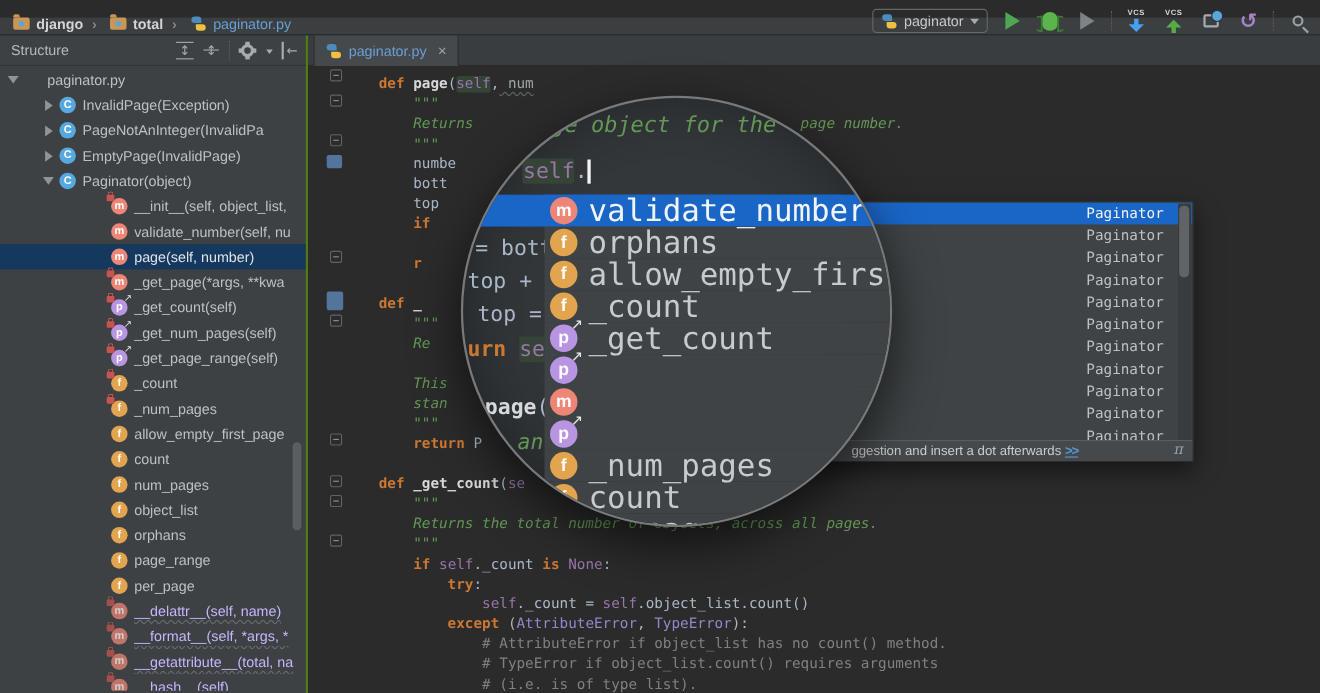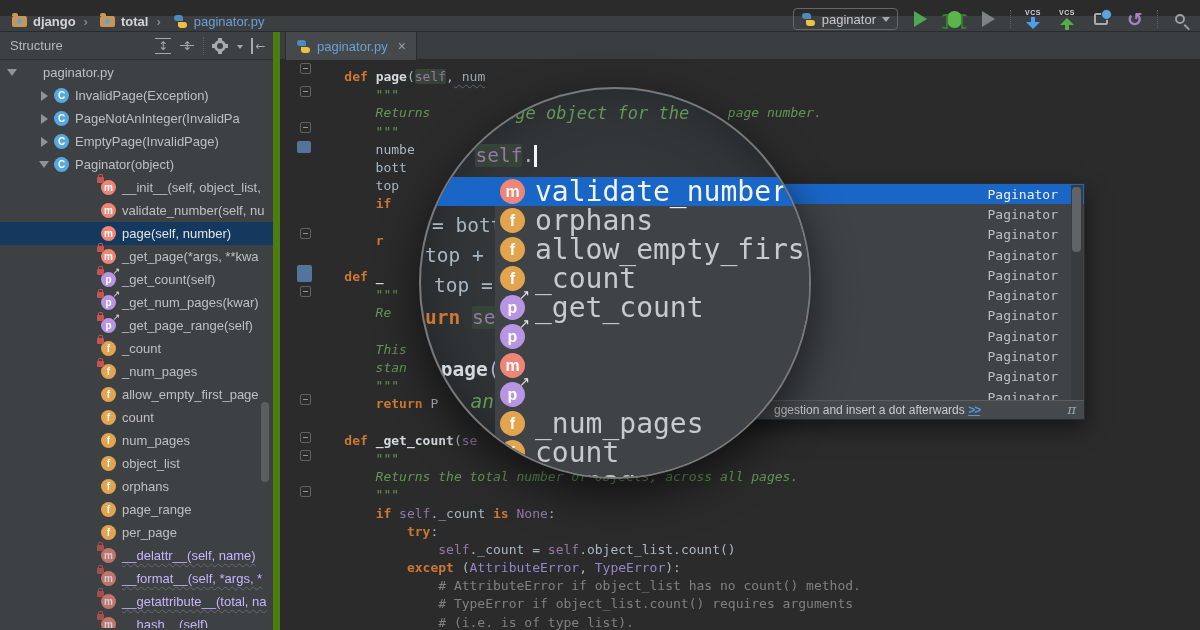--- a/index.html
+++ b/index.html
@@ -44,21 +44,21 @@
   .arrow-up::before{content:"";position:absolute;left:5px;bottom:0;width:4px;height:6px;background:#57ad45}
   .arrow-up::after{content:"";position:absolute;left:0;bottom:5px;border:7px solid transparent;border-bottom:7px solid #57ad45;border-top:none}
   .hist{width:14px;height:12px;border:2px solid #a7abae;border-radius:2px;position:relative}
   .hist::after{content:"";position:absolute;right:-6px;top:-6px;width:9px;height:9px;border-radius:50%;background:#58a6dd;border:1px solid #2e3133}
   .undo{color:#a783c9;font-size:19px;line-height:16px;font-weight:bold;font-family:"DejaVu Sans",sans-serif}
   .mag{width:10px;height:10px;border:2px solid #9ba0a3;border-radius:50%;position:relative}
   .mag::after{content:"";position:absolute;left:8px;top:8px;width:7px;height:2px;background:#9ba0a3;transform:rotate(45deg);transform-origin:0 0}
   .tsep{width:1px;height:18px;border-left:1px dotted #5e6264}
 
   
-  .structure{position:absolute;left:0;top:32px;width:280px;height:598px;background:#3e4143;border-right:7px solid #4d7c0f;z-index:20}
+  .structure{position:absolute;left:0;top:32px;width:280px;height:598px;background:#3e4143;border-right:2px solid #4d7c0f;z-index:20}
   .st-head{height:28px;display:flex;align-items:center;padding:0 6px 0 10px;border-bottom:1px solid #303334}
   .st-title{color:#b4b8ba;font-size:13px}
   .st-tools{margin-left:auto;display:flex;align-items:center;gap:8px}
   .sticon{color:#a7abae;font-size:12px;display:flex;align-items:center;justify-content:center;width:16px;height:16px;font-family:"DejaVu Sans",sans-serif}
   .ic-expand{border-top:1px solid #a7abae;border-bottom:1px solid #a7abae}
   .ic-collapse{background:linear-gradient(#a7abae,#a7abae) center/14px 1px no-repeat}
   .gear{width:12px;height:12px;border:3px solid #a7abae;border-radius:50%;position:relative}
   .gear::before{content:"";position:absolute;left:-5px;top:1px;width:16px;height:4px;background:
     linear-gradient(#a7abae,#a7abae) left center/3px 4px no-repeat,
     linear-gradient(#a7abae,#a7abae) right center/3px 4px no-repeat}
@@ -309,21 +309,21 @@
           </span>
           <span class="t-label">_get_count(self)</span>
         </div>
         <div class="t-row" data-level="2">
           <span class="tw"></span>
           <span class="t-icon" data-kind="property">
             <i class="lockb"></i>
 
             <span>p</span>
           </span>
-          <span class="t-label">_get_num_pages(kwar)</span>
+          <span class="t-label">_get_num_pages(self)</span>
         </div>
         <div class="t-row" data-level="2">
           <span class="tw"></span>
           <span class="t-icon" data-kind="property">
             <i class="lockb"></i>
 
             <span>p</span>
           </span>
           <span class="t-label">_get_page_range(self)</span>
         </div>
@@ -513,21 +513,21 @@
             <span>ggestion and insert a dot afterwards</span>
             <a class="hint-link">&gt;&gt;</a>
           </span>
           <span class="hint-pi">π</span>
         </div>
       </div>
 
       <div class="lens">
         <div class="lens-inner">
           <div>
-              <div class="fline" style="left: 84px; top: 11px; font-size: 17px;"><span class="tok d">age object for the</span></div>
+              <div class="fline" style="left: 68px; top: 11px; font-size: 20px;"><span class="tok d">age object for the</span></div>
               <div class="fline" style="left: 31px; top: 54px;"><span class="tok p">= </span><span class="tok S">self</span><span class="tok p">.</span><span class="tok r"></span></div>
               <div class="fline" style="left: 33px; top: 88px;"><span class="tok p">m = (nu</span></div>
               <div class="fline" style="left: 11px; top: 124px;"><span class="tok p">= botto</span></div>
               <div class="fline" style="left: 4px; top: 154px;"><span class="tok p">top + </span><span class="tok s">se</span></div>
               <div class="fline" style="left: 13px; top: 184px;"><span class="tok p">top = </span><span class="tok s">se</span></div>
               <div class="fline" style="left: 4px; top: 216px;"><span class="tok k">urn</span><span class="tok p"> </span><span class="tok S">self</span><span class="tok p">.</span></div>
               <div class="fline" style="left: 8px; top: 268px;"><span class="tok f">_page</span><span class="tok p">(*a</span></div>
               <div class="fline" style="left: 26px; top: 300px;"><span class="tok d">s an i</span></div>
             </div>
           <div class="mag-rows">

